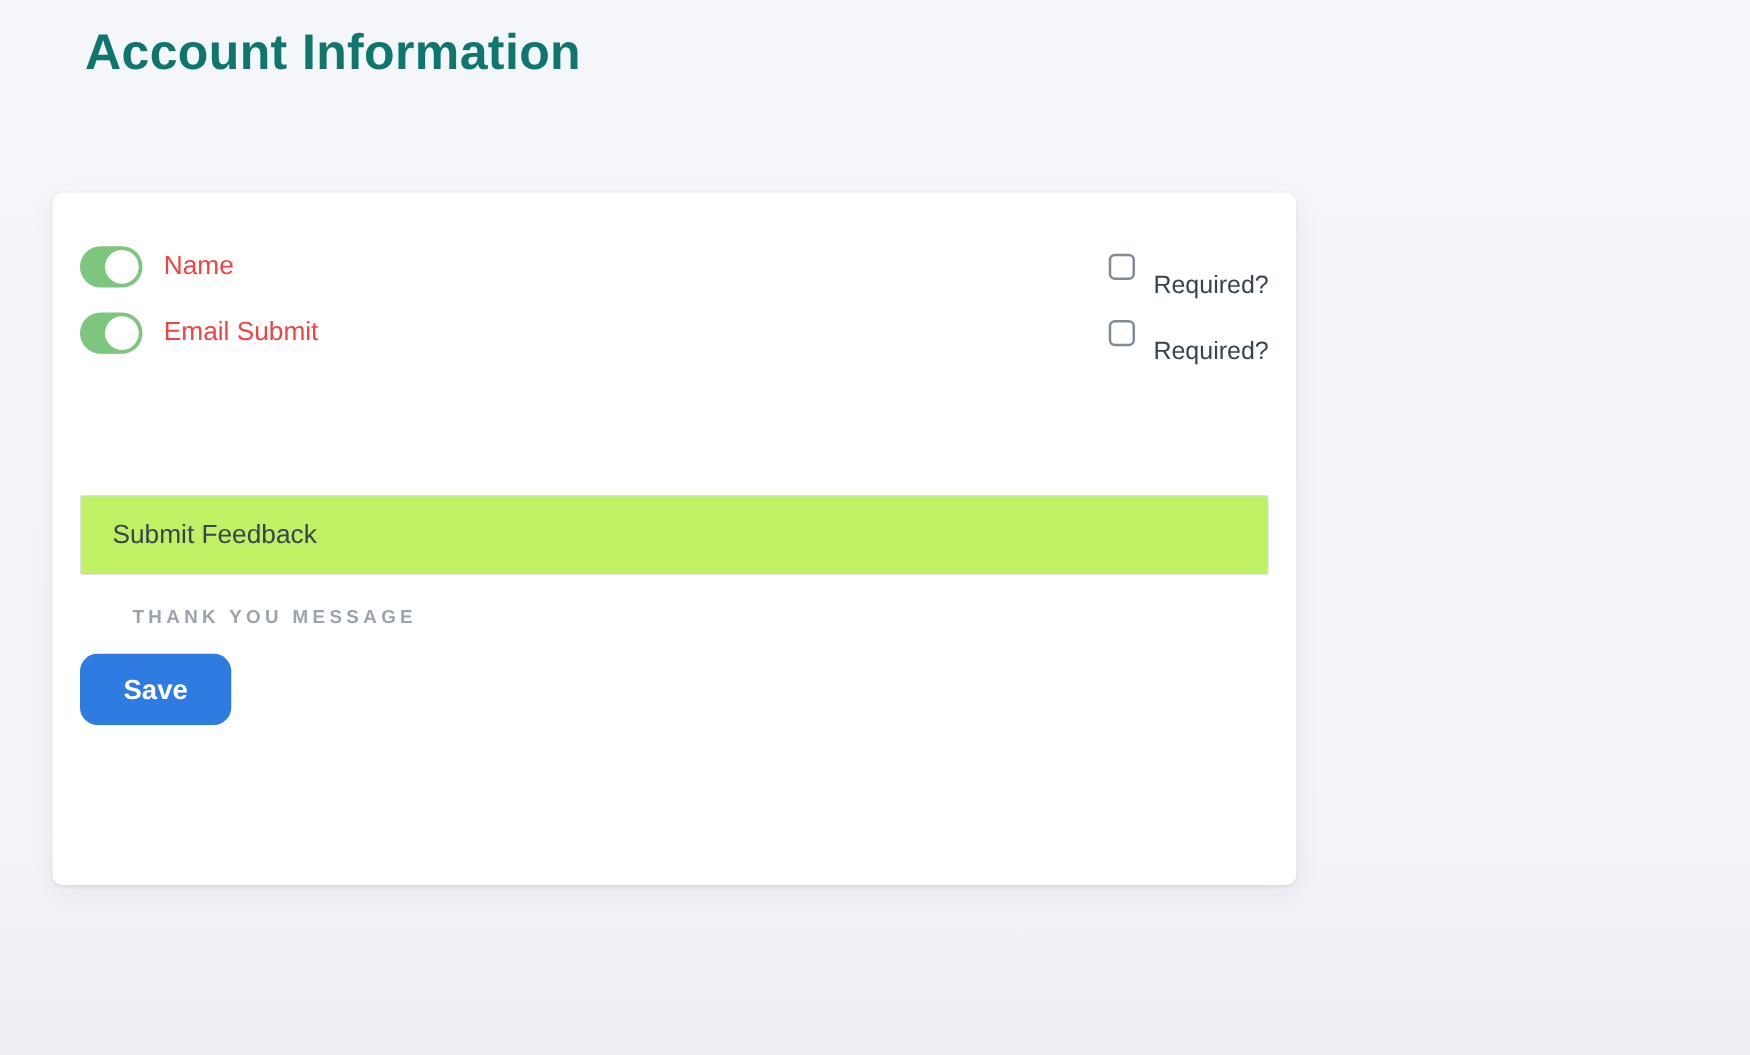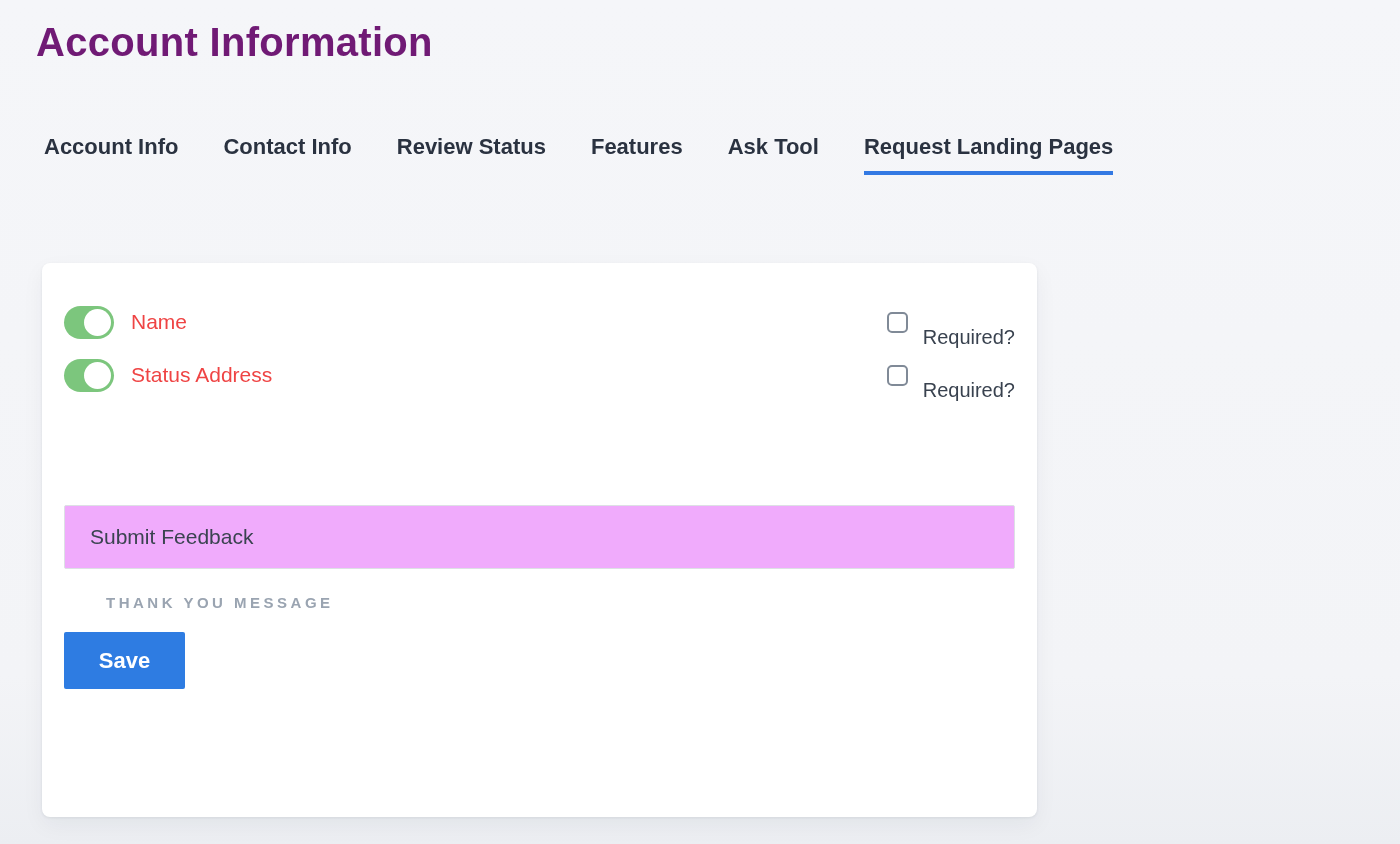--- a/index.html
+++ b/index.html
@@ -7,26 +7,26 @@
   body {
     width: 1400px;
     height: 844px;
     overflow: hidden;
     background: linear-gradient(180deg, #f5f6f9 0%, #f3f4f7 80%, #eceef2 100%);
     font-family: "Liberation Sans", "DejaVu Sans", sans-serif;
     color: #2a3240;
   }
 
   .page-title {
-    margin: 18px 0 0 36px;
+    margin: 18px 0 0 68px;
     font-size: 40px;
     line-height: 48px;
     font-weight: 700;
     letter-spacing: 0.3px;
-    color: #701a75;
+    color: #0f766e;
   }
 
   .tab-bar {
     display: flex;
     gap: 45px;
     margin: 68px 0 0 44px;
   }
   .tab {
     font-size: 22px;
     font-weight: 700;
@@ -116,75 +116,67 @@
     display: block;
     width: 951px;
     height: 64px;
     margin-top: 17px;
     border: 1px solid #dde0e5;
     border-radius: 2px;
     padding: 0 25px;
     font-family: "Liberation Sans", "DejaVu Sans", sans-serif;
     font-size: 21px;
     color: #3a4350;
-    background: #f0abfc;
+    background: #bef264;
     outline: none;
   }
 
   .label-mt { margin-top: 26px; margin-left: 42px; }
 
   .save-button {
     display: block;
     margin-top: 22px;
     width: 121px;
     height: 57px;
     border: none;
-    border-radius: 2px;
+    border-radius: 14px;
     background: #2e7ce2;
     color: #ffffff;
     font-family: "Liberation Sans", "DejaVu Sans", sans-serif;
     font-size: 22px;
     font-weight: 700;
     cursor: pointer;
   }
 </style>
 </head>
 <body>
 
 <div class="page">
 
   <h1 class="page-title">Account Information</h1>
 
-  <nav class="tab-bar">
-    <div class="tab">Account Info</div>
-    <div class="tab">Contact Info</div>
-    <div class="tab">Review Status</div>
-    <div class="tab">Features</div>
-    <div class="tab">Ask Tool</div>
-    <div class="tab active">Request Landing Pages</div>
-  </nav>
 
   <section class="card">
 
     <div class="field-row">
       <div class="toggle" role="switch" aria-checked="true">
         <span class="knob"></span>
       </div>
       <span class="field-label">Name</span>
       <span class="required-group">
         <span class="checkbox" role="checkbox" aria-checked="false"></span>
         <span class="required-label">Required?</span>
       </span>
     </div>
 
     <div class="field-row">
       <div class="toggle" role="switch" aria-checked="true">
         <span class="knob"></span>
       </div>
-      <span class="field-label">Status Address</span>
+      <span class="field-label">Email Submit</span>
       <span class="required-group">
         <span class="checkbox" role="checkbox" aria-checked="false"></span>
         <span class="required-label">Required?</span>
       </span>
     </div>
 
     <div class="section-gap"></div>
 
     <input class="text-input" type="text" value="Submit Feedback" style="">
 

